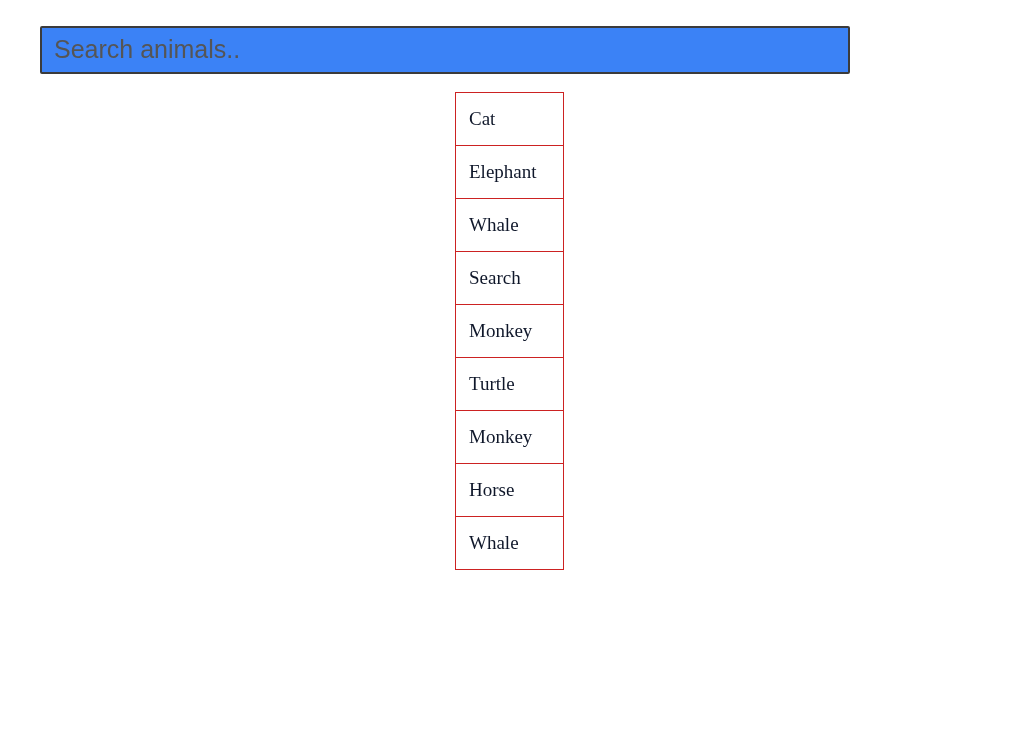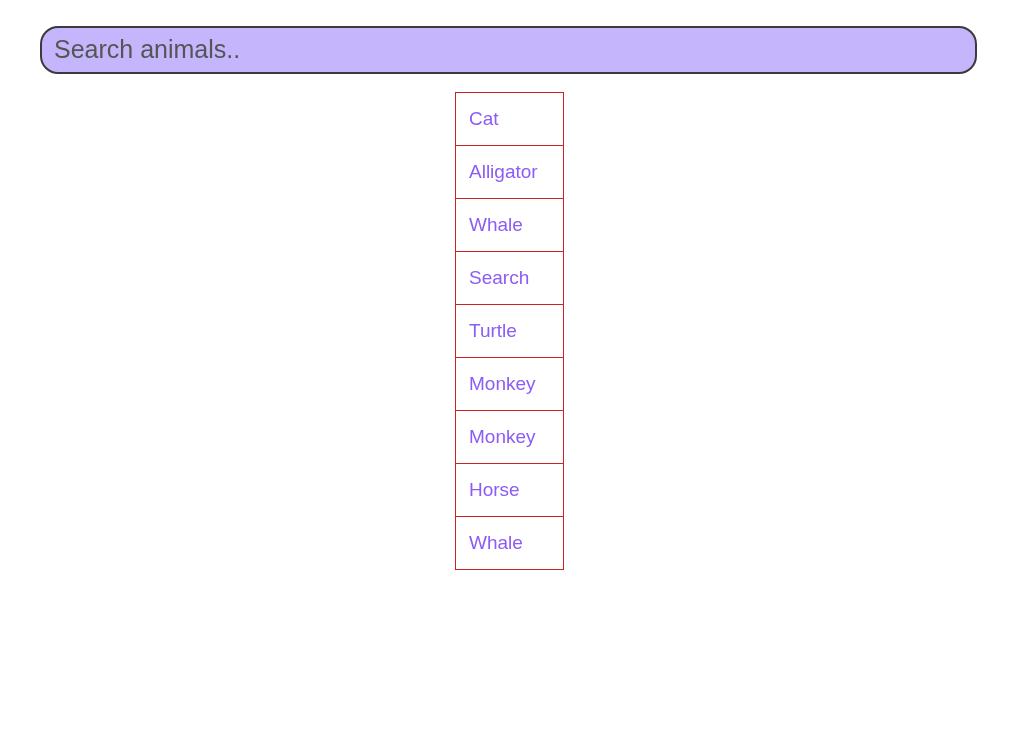--- a/index.html
+++ b/index.html
@@ -18,30 +18,30 @@
   .search-wrap {
     position: absolute;
     left: 40px;
     top: 26px;
     width: 937px;
   }
 
   #search-input {
     box-sizing: border-box;
     display: block;
-    width: 937px;
+    width: 810px;
     height: 48px;
     padding: 6px 12px 8px 12px;
     font-family: "Liberation Sans", sans-serif;
     font-size: 25px;
     line-height: 32px;
     color: #222222;
-    background: #c4b5fd;
+    background: #3b82f6;
     border: 2px solid #3b3b3b;
-    border-radius: 18px;
+    border-radius: 2px;
     outline: none;
   }
   #search-input::placeholder {
     color: #555555;
     opacity: 1;
   }
 
   .animal-list {
     position: absolute;
     left: 455px;
@@ -61,52 +61,52 @@
     border-right: 1px solid #cc2222;
     border-bottom: 1px solid #cc2222;
     display: flex;
     align-items: center;
   }
 
   .animal-list li a {
     display: block;
     width: 100%;
     padding-left: 13px;
-    font-family: Liberation Sans, sans-serif;
+    font-family: Liberation Serif, serif;
     font-size: 19px;
     line-height: 22px;
-    color: #8b5cf6;
+    color: #0f172a;
     text-decoration: none;
   }
 </style>
 </head>
 <body>
 
 <div class="search-wrap">
   <input id="search-input" type="text" placeholder="Search animals.." style="">
 </div>
 
 <ul class="animal-list">
   <li>
     <a href="#">Cat</a>
   </li>
   <li>
-    <a href="#">Alligator</a>
+    <a href="#">Elephant</a>
   </li>
   <li>
     <a href="#">Whale</a>
   </li>
   <li>
     <a href="#">Search</a>
   </li>
   <li>
-    <a href="#">Turtle</a>
+    <a href="#">Monkey</a>
   </li>
   <li>
-    <a href="#">Monkey</a>
+    <a href="#">Turtle</a>
   </li>
   <li>
     <a href="#">Monkey</a>
   </li>
   <li>
     <a href="#">Horse</a>
   </li>
   <li>
     <a href="#">Whale</a>
   </li>

